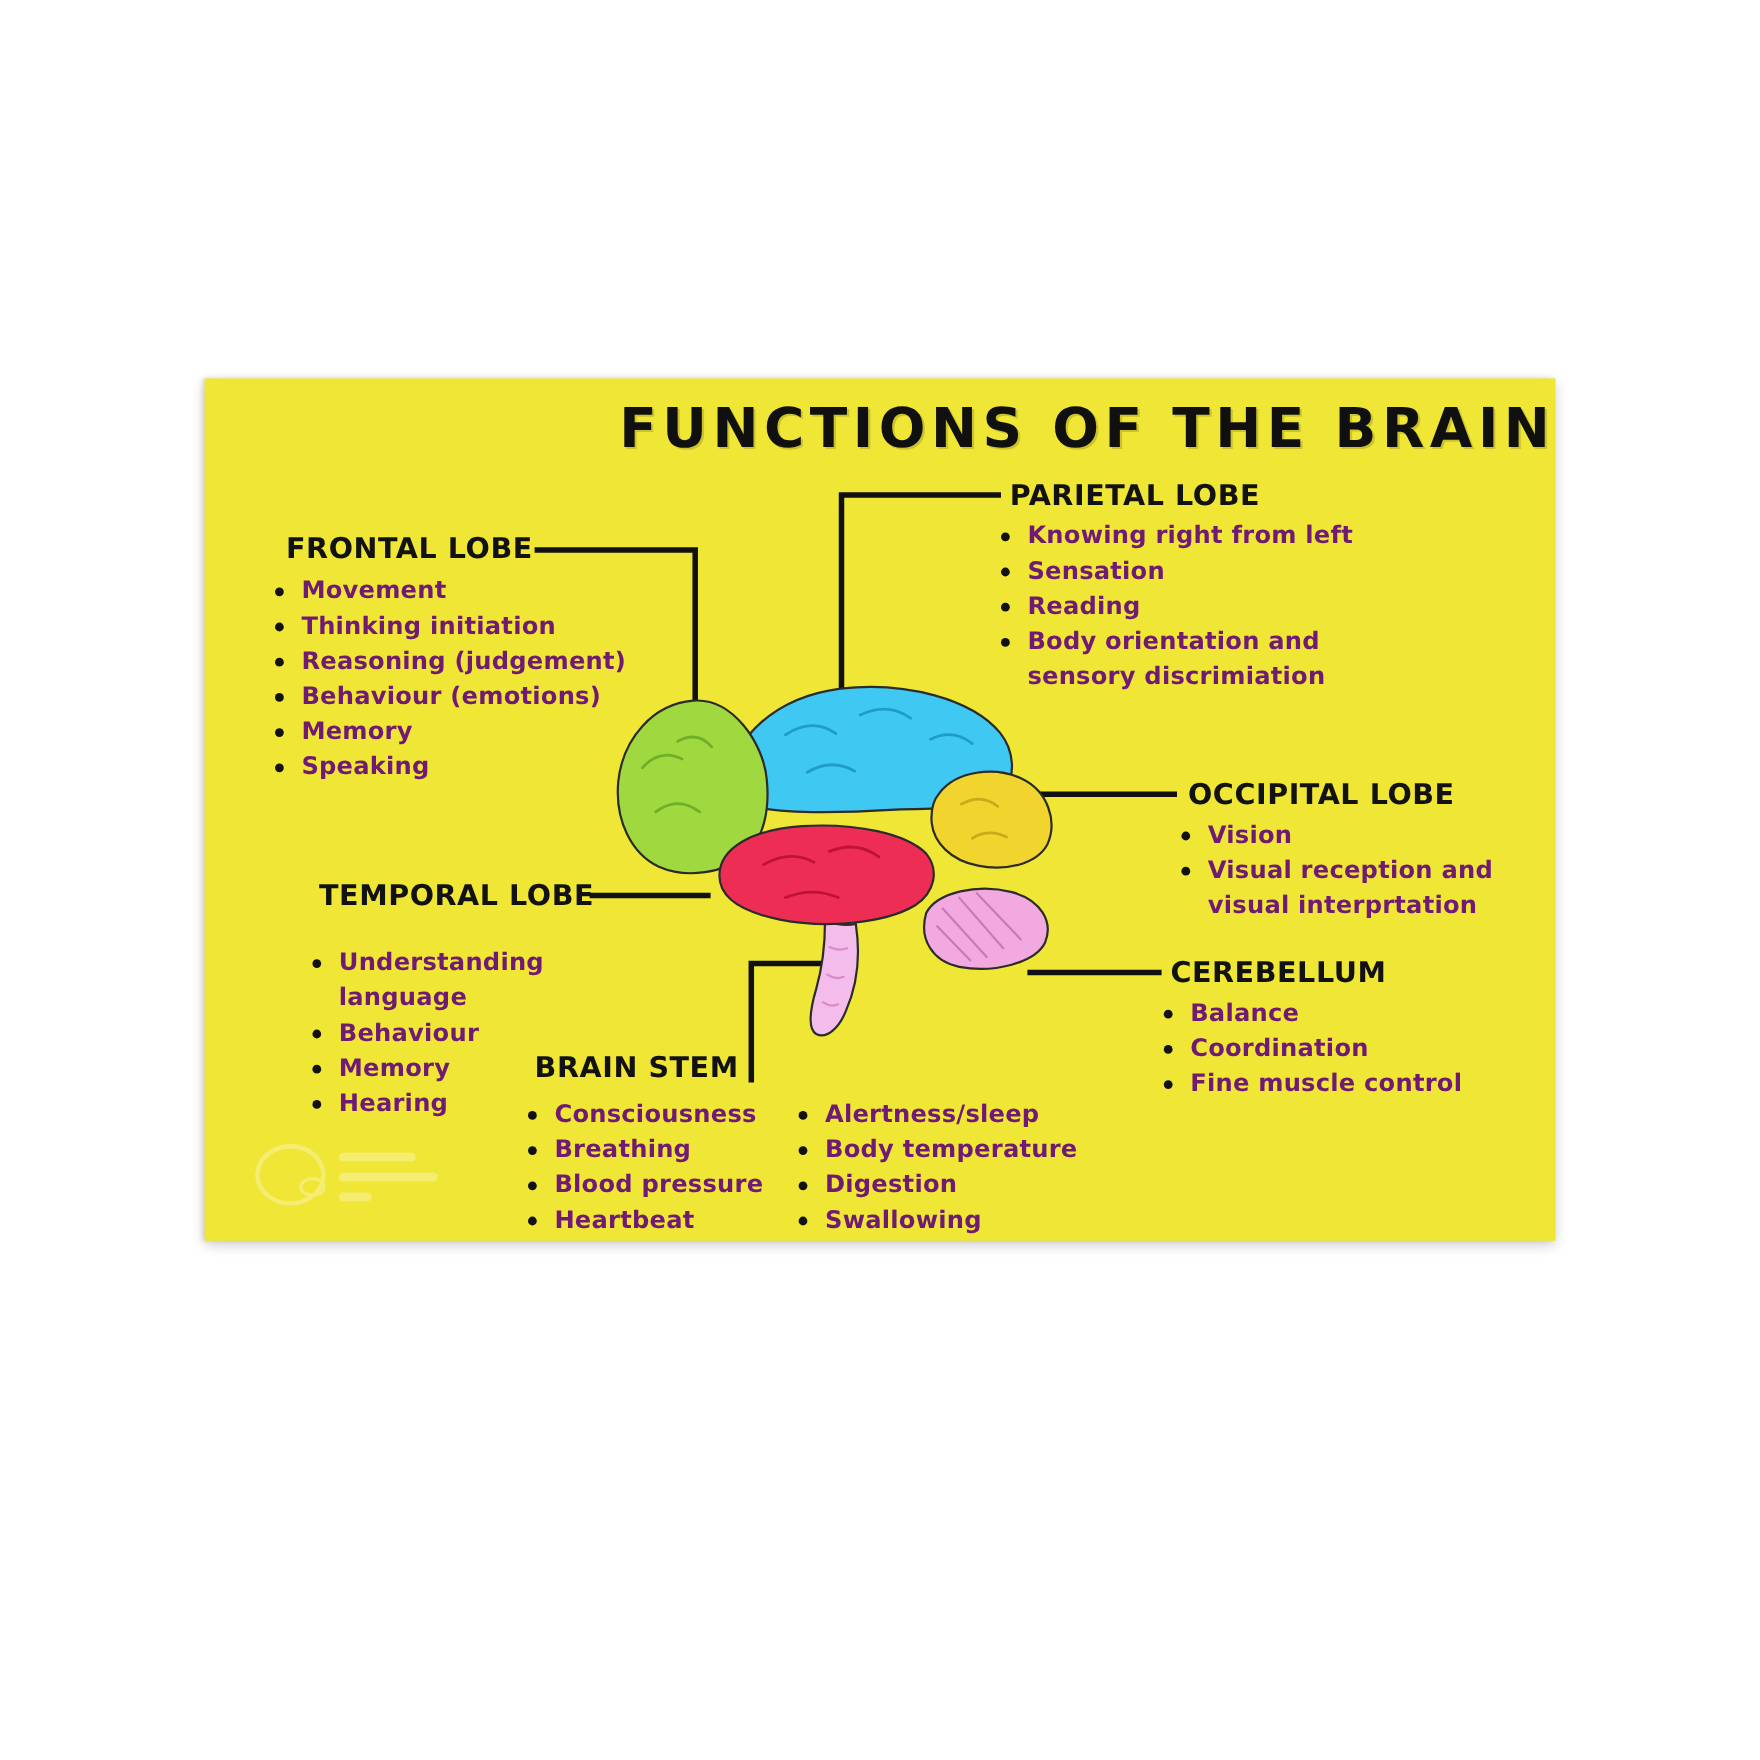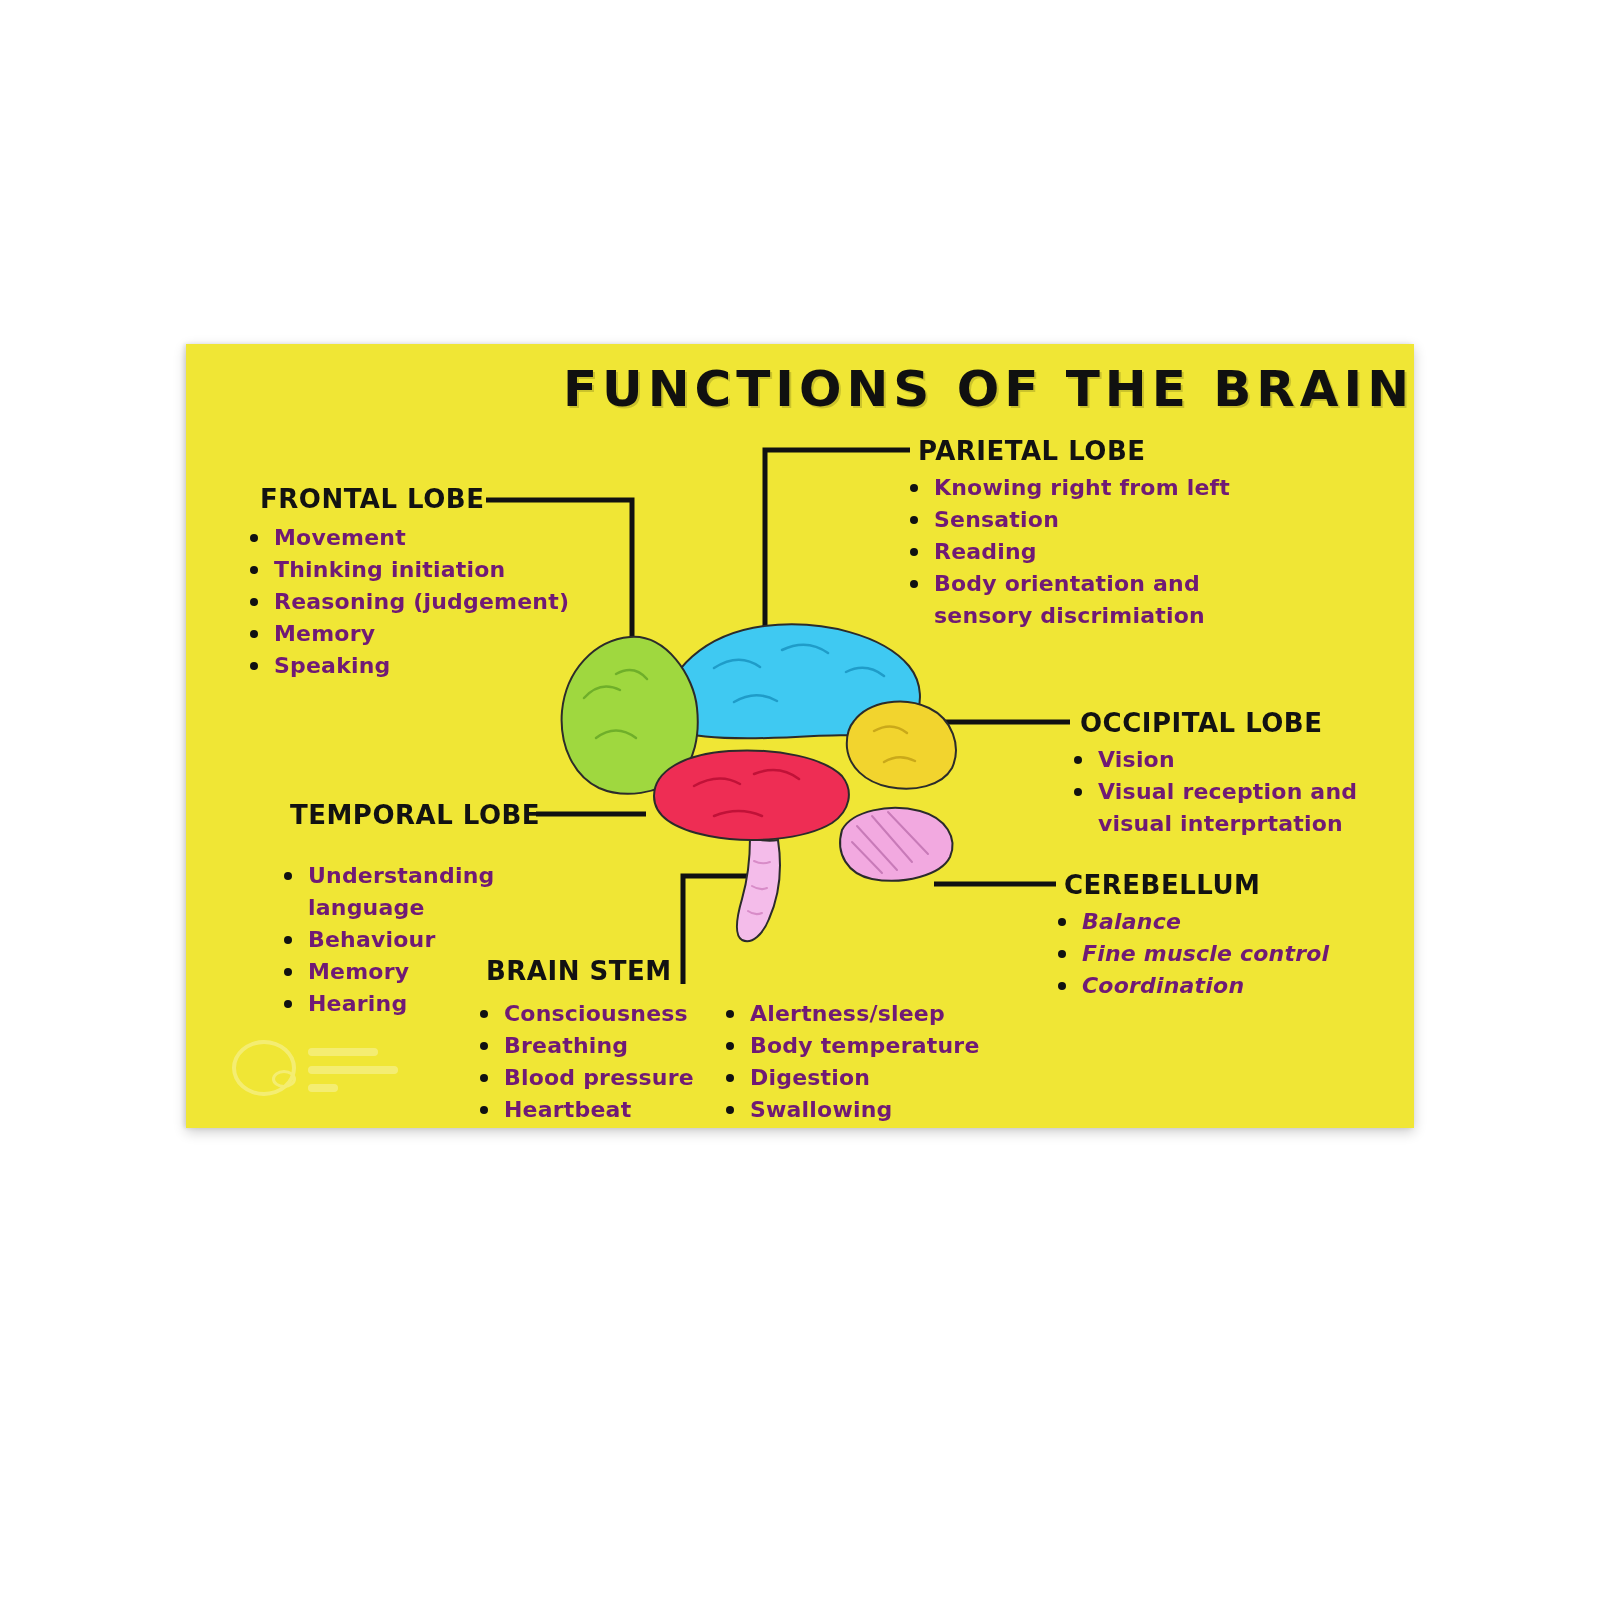--- a/index.html
+++ b/index.html
@@ -92,20 +92,21 @@
     <path d="M100,180 C100,155 130,138 175,135 C225,132 270,142 288,160 C300,175 296,195 278,207
          C250,224 195,228 155,220 C120,213 100,200 100,180 Z" stroke="#2b2b2b" stroke-width="2" fill="#ee2d54"></path>
     <path d="M140,170 q25,-14 46,-2 M200,158 q25,-10 45,5 M160,200 q25,-10 48,0" fill="none" stroke="#c01238" stroke-width="2.5" stroke-linecap="round"></path>
   </svg>
 
   <div class="section-heading" style="left:74px;top:140px;">FRONTAL LOBE</div>
   <ul class="items" style="left:58px;top:178px;width:330px;">
     <li>Movement</li>
     <li>Thinking initiation</li>
     <li>Reasoning (judgement)</li>
+    <li>Behaviour (emotions)</li>
     <li>Memory</li>
     <li>Speaking</li>
   </ul>
 
   <div class="section-heading" style="left:732px;top:92px;">PARIETAL LOBE</div>
   <ul class="items" style="left:718px;top:128px;width:380px;">
     <li>Knowing right from left</li>
     <li>Sensation</li>
     <li>Reading</li>
     <li style="width:360px;">Body orientation and sensory discrimiation</li>
@@ -119,24 +120,24 @@
 
   <div class="section-heading" style="left:104px;top:456px;">TEMPORAL LOBE</div>
   <ul class="items" style="left:92px;top:494px;width:320px;margin-top:22px;">
     <li>Understanding language</li>
     <li>Behaviour</li>
     <li>Memory</li>
     <li>Hearing</li>
   </ul>
 
   <div class="section-heading" style="left:878px;top:526px;">CEREBELLUM</div>
-  <ul class="items" style="left:866px;top:562px;width:320px;font-style:italic;">
+  <ul class="items" style="left:866px;top:562px;width:320px;">
     <li>Balance</li>
+    <li>Coordination</li>
     <li>Fine muscle control</li>
-    <li>Coordination</li>
   </ul>
 
   <div class="section-heading" style="left:300px;top:612px;">BRAIN STEM</div>
   <ul class="items" style="left:288px;top:654px;width:240px;">
     <li>Consciousness</li>
     <li>Breathing</li>
     <li>Blood pressure</li>
     <li>Heartbeat</li>
   </ul>
   <ul class="items" style="left:534px;top:654px;width:260px;">

